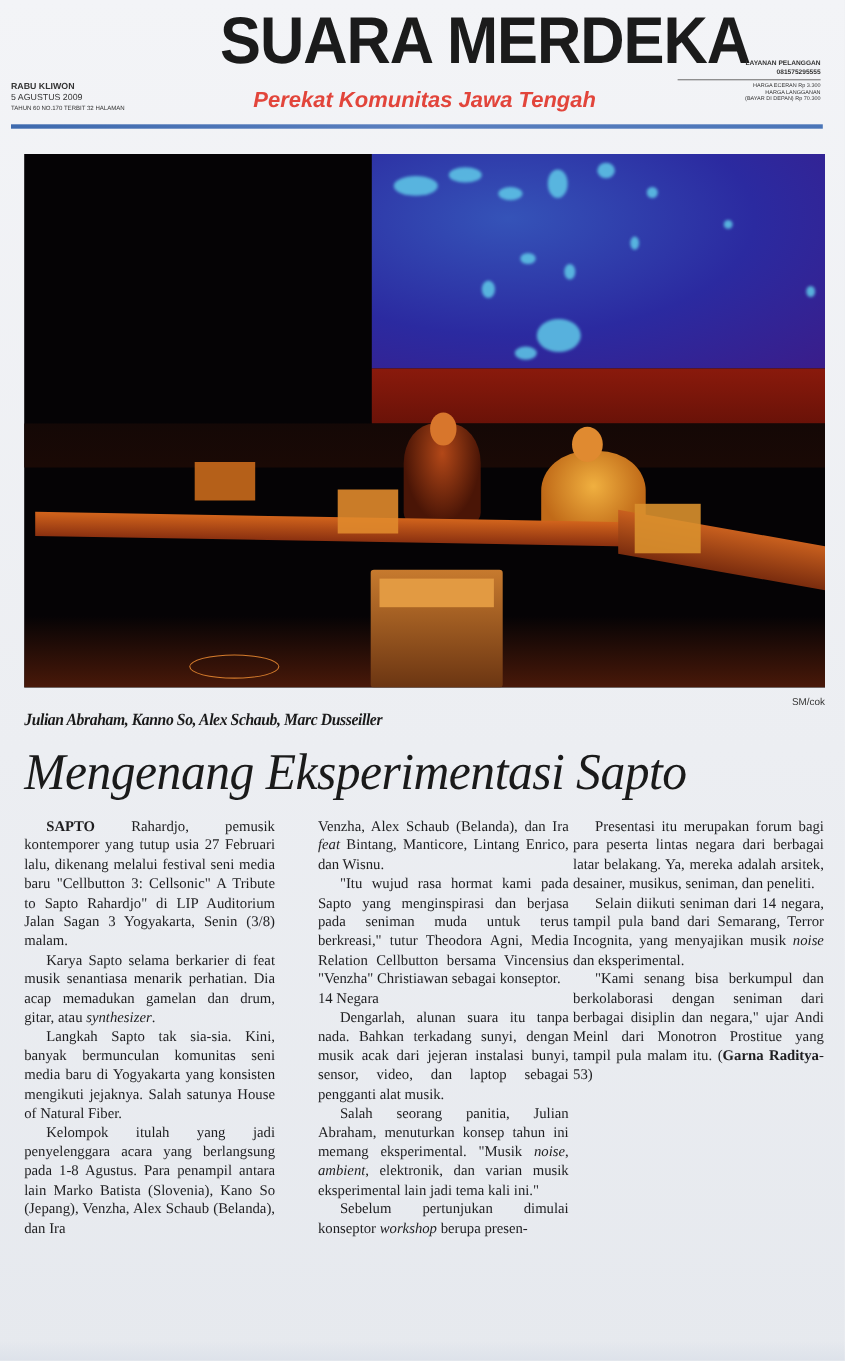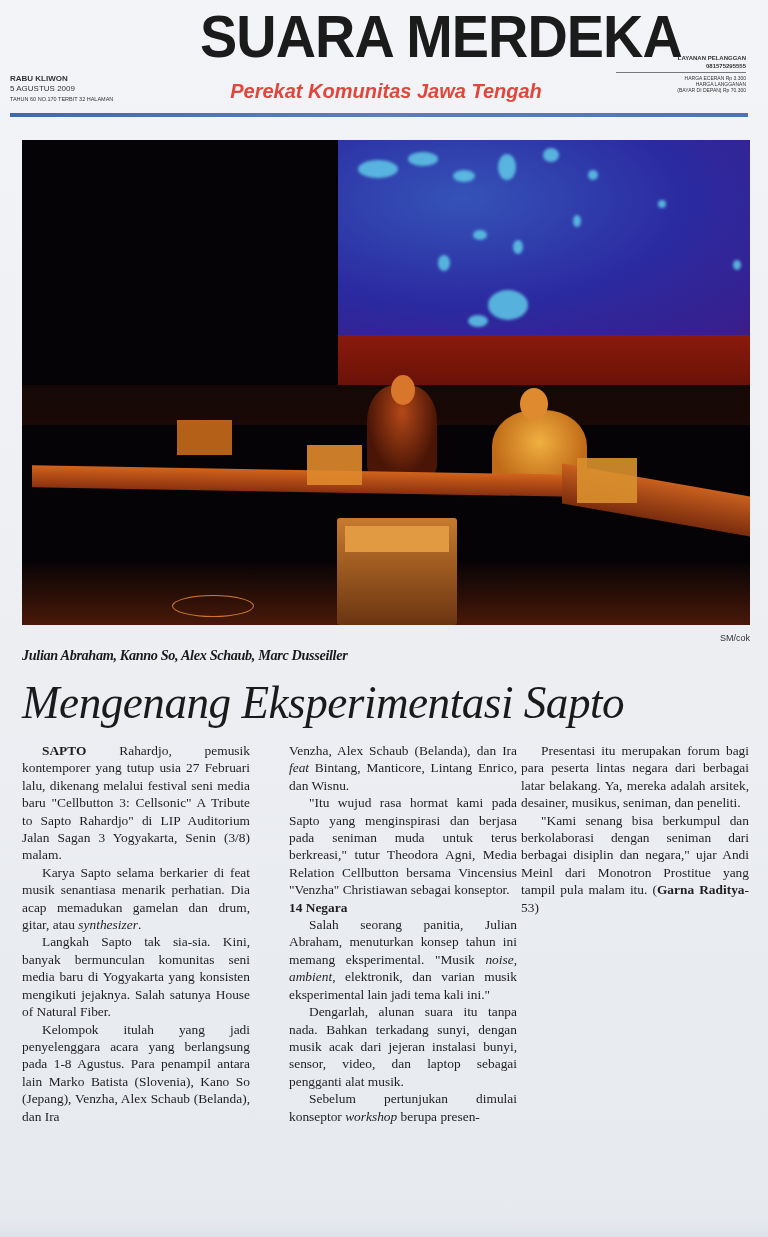--- a/index.html
+++ b/index.html
@@ -84,21 +84,21 @@
   .col {
     position: absolute; top: 742px; width: 228px;
     font-family: "Liberation Serif", serif; font-size: 13.4px; line-height: 17.4px;
     color: #1e1e20; text-align: justify; hyphens: none;
   }
   .col1 { left: 22px; }
   .col2 { left: 289px; }
   .col3 { left: 521px; }
   .col p { margin: 0; text-indent: 20px; }
   .col p.no-indent { text-indent: 0; }
-  .col .sub { font-weight: 700; margin: 0; text-indent: 0; }
+  .col .sub { font-weight: 400; margin: 0; text-indent: 0; }
   .col b { font-weight: 700; }
   .col i { font-style: italic; }
   .bottom-fade { position: absolute; left: 0; right: 0; bottom: 0; height: 18px; background: linear-gradient(180deg, rgba(220,225,232,0), #dde2ea); }
 </style>
 </head>
 <body>
 
 <div class="page">
 
   <div class="dateline">
@@ -165,24 +165,25 @@
     <p><b>SAPTO</b><span> Rahardjo, pemusik kontemporer yang tutup usia 27 Februari lalu, dikenang melalui festival seni media baru "Cellbutton 3: Cellsonic" A Tribute to Sapto Rahardjo" di LIP Auditorium Jalan Sagan 3 Yogyakarta, Senin (3/8) malam.</span></p>
     <p><span>Karya Sapto selama berkarier di feat musik senantiasa menarik perhatian. Dia acap memadukan gamelan dan drum, gitar, atau </span><i>synthesizer</i><span>.</span></p>
     <p>Langkah Sapto tak sia-sia. Kini, banyak bermunculan komunitas seni media baru di Yogyakarta yang konsisten mengikuti jejaknya. Salah satunya House of Natural Fiber.</p>
     <p style="height:105px;overflow:hidden;"><span>Kelompok itulah yang jadi penyelenggara acara yang berlangsung pada 1-8 Agustus. Para penampil antara lain Marko Batista (Slovenia), Kano So (Jepang), Venzha, Alex Schaub (Belanda), dan Ira </span></p>
   </div>
 
   <div class="col col2">
     <p class="no-indent"><span>Venzha, Alex Schaub (Belanda), dan Ira </span><i>feat</i><span> Bintang, Manticore, Lintang Enrico, dan Wisnu.</span></p>
     <p>"Itu wujud rasa hormat kami pada Sapto yang menginspirasi dan berjasa pada seniman muda untuk terus berkreasi," tutur Theodora Agni, Media Relation Cellbutton bersama Vincensius "Venzha" Christiawan sebagai konseptor.</p>
     <p class="sub">14 Negara</p>
+    <p>Dengarlah, alunan suara itu tanpa nada. Bahkan terkadang sunyi, dengan musik acak dari jejeran instalasi bunyi, sensor, video, dan laptop sebagai pengganti alat musik.</p>
     <p><span>Salah seorang panitia, Julian Abraham, menuturkan konsep tahun ini memang eksperimental. "Musik </span><i>noise</i><span>, </span><i>ambient</i><span>, elektronik, dan varian musik eksperimental lain jadi tema kali ini."</span></p>
-    <p>Dengarlah, alunan suara itu tanpa nada. Bahkan terkadang sunyi, dengan musik acak dari jejeran instalasi bunyi, sensor, video, dan laptop sebagai pengganti alat musik.</p>
     <p style="height:35px;overflow:hidden;"><span>Sebelum pertunjukan dimulai konseptor </span><i>workshop</i><span> berupa presen-</span></p>
   </div>
 
   <div class="col col3">
     <p>Presentasi itu merupakan forum bagi para peserta lintas negara dari berbagai latar belakang. Ya, mereka adalah arsitek, desainer, musikus, seniman, dan peneliti.</p>
+    <p><span>Selain diikuti seniman dari 14 negara, tampil pula band dari Semarang, Terror Incognita, yang menyajikan musik </span><i>noise</i><span> dan eksperimental.</span></p>
     <p><span>"Kami senang bisa berkumpul dan berkolaborasi dengan seniman dari berbagai disiplin dan negara," ujar Andi Meinl dari Monotron Prostitue yang tampil pula malam itu. (</span><b>Garna Raditya</b><span>-53)</span></p>
   </div>
 
   <div class="bottom-fade"></div>
 </div>
 
 </body></html>

